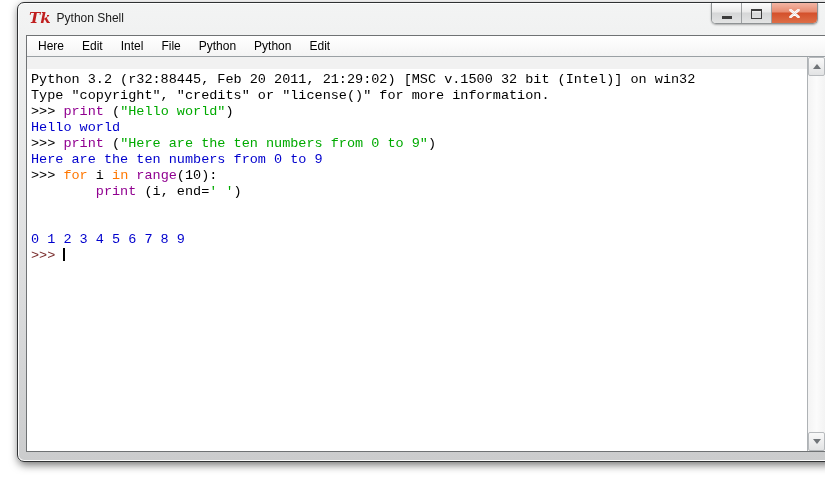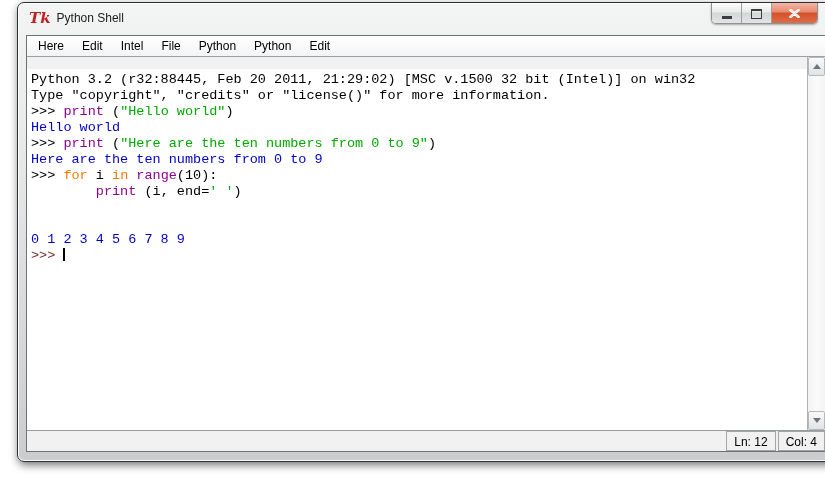--- a/index.html
+++ b/index.html
@@ -137,18 +137,14 @@
         <div class="sbtn">
           <span class="tri-up"></span>
         </div>
         <div class="strack"></div>
         <div class="sbtn">
           <span class="tri-down"></span>
         </div>
       </div>
     </div>
 
-    <div class="statusbar">
-      <span class="statusbox">Ln: 12</span>
-      <span class="statusbox">Col: 4</span>
-    </div>
   </div>
 </div>
 
 </body></html>

